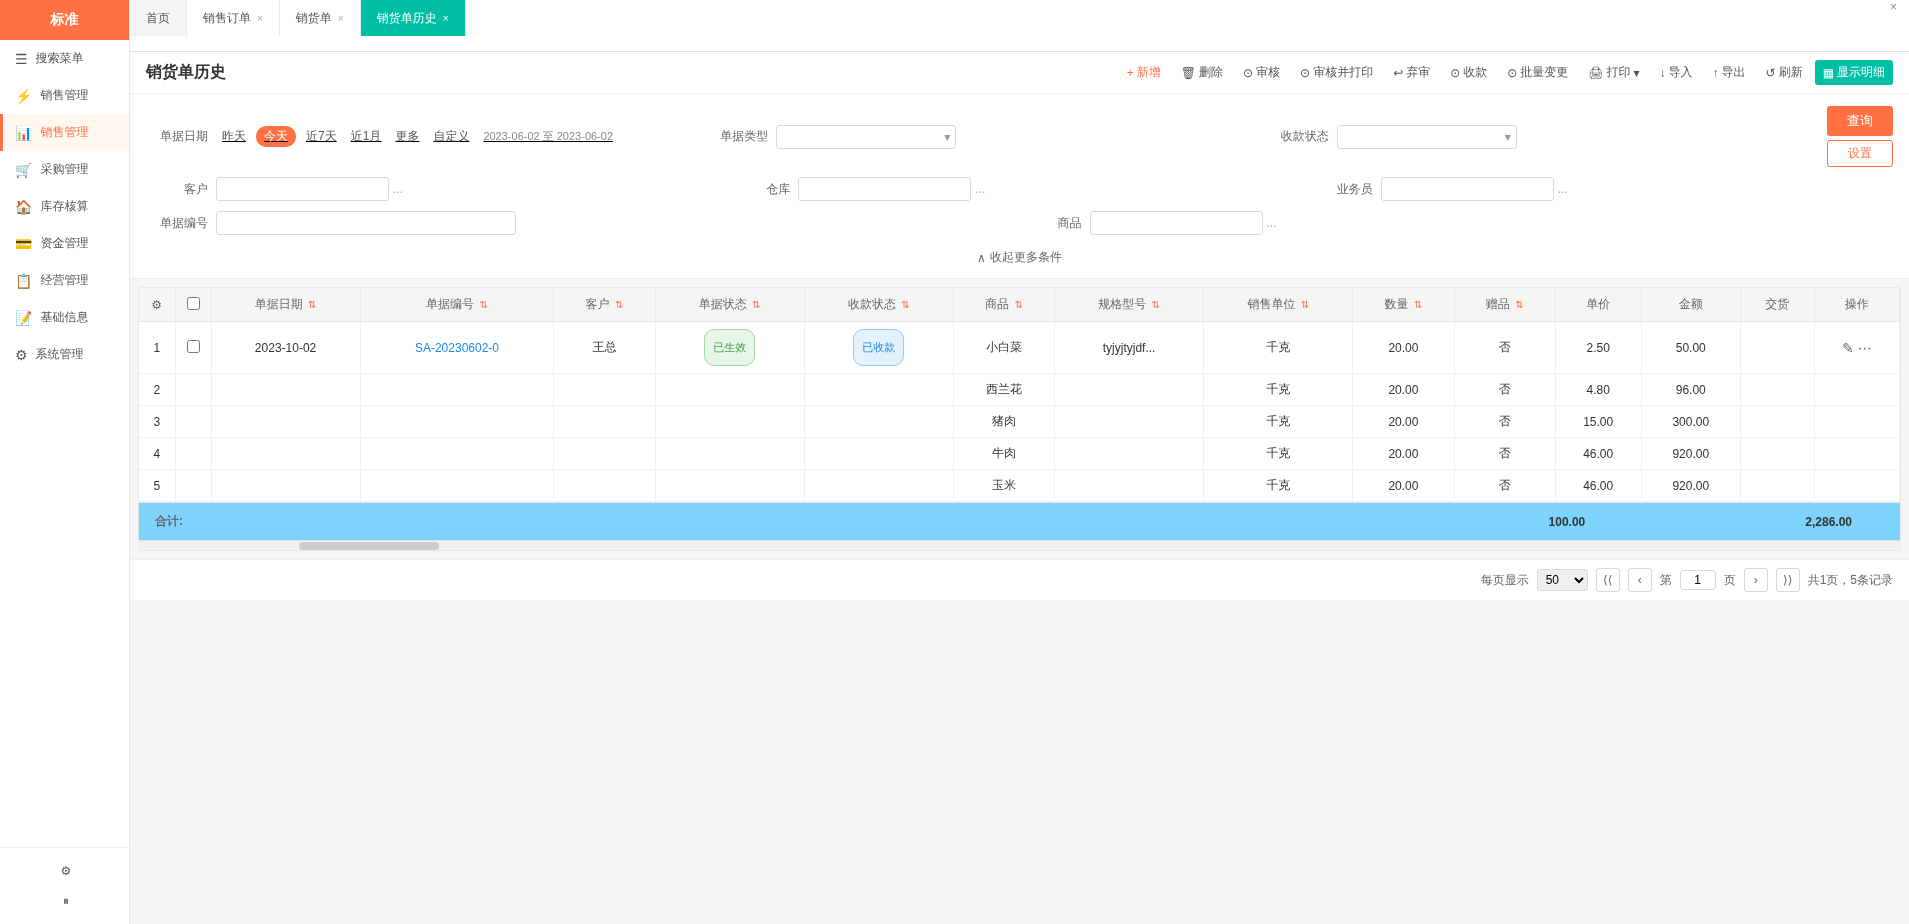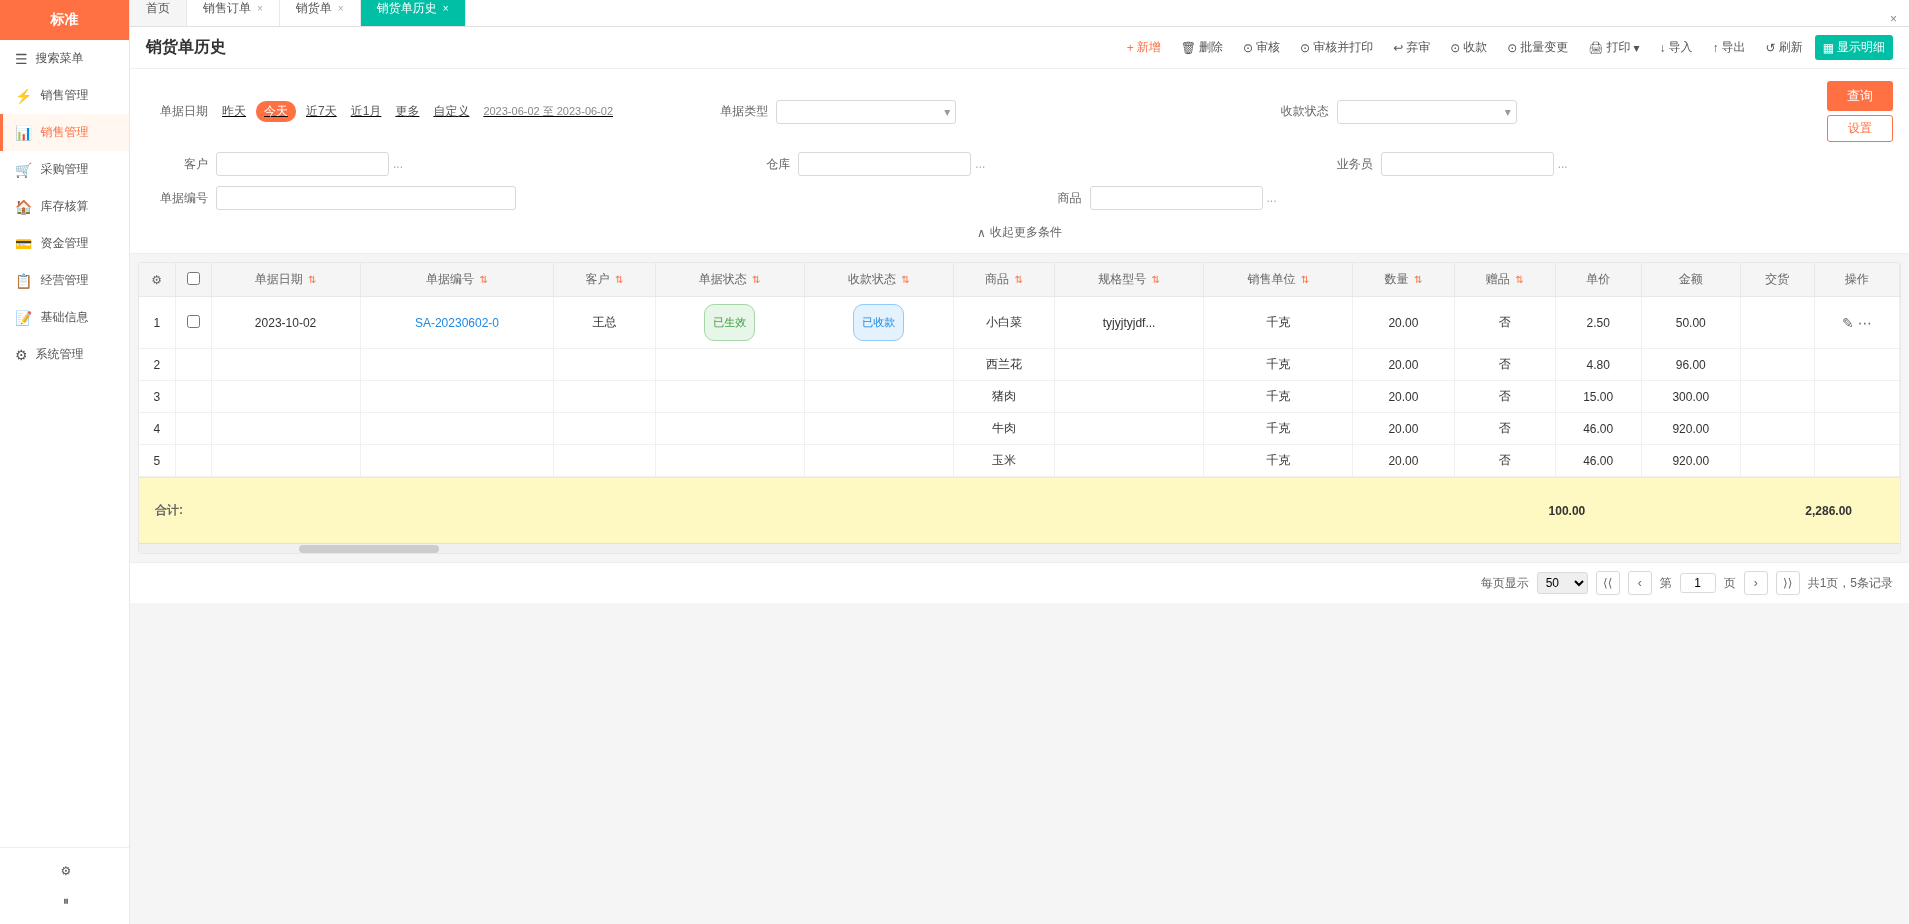--- a/index.html
+++ b/index.html
@@ -42,22 +42,22 @@
     .sidebar-bottom .sidebar-item { padding: 8px 12px; }
 
     
     .main { flex: 1; display: flex; flex-direction: column; overflow: hidden; }
 
     
     .tabs-bar {
       background: #fff;
       border-bottom: 1px solid #e0e0e0;
       display: flex;
-      align-items: flex-end;
-      height: 27px;
+      align-items: flex-start;
+      height: 52px;
       flex-shrink: 0;
     }
     .tab {
       padding: 0 16px;
       height: 36px;
       display: flex;
       align-items: center;
       cursor: pointer;
       border-right: 1px solid #e8e8e8;
       color: #555;
@@ -274,22 +274,22 @@
     .status-active { background: #e8f5e9; color: #43a047; border: 1px solid #a5d6a7; }
     .status-paid { background: #e3f2fd; color: #1e88e5; border: 1px solid #90caf9; }
     .link-text { color: #1e88e5; cursor: pointer; }
     .action-icons { display: flex; gap: 4px; justify-content: center; }
     .action-icon { cursor: pointer; color: #666; font-size: 14px; }
     .th-settings { width: 36px; }
     .th-check { width: 36px; }
 
     
     .table-footer {
-      background: #fef9c3;
-      padding: 24px 16px;
+      background: #7dd3fc;
+      padding: 10px 16px;
       display: flex;
       align-items: center;
       border-top: 1px solid #e8e8e8;
       font-weight: bold;
       color: #333;
     }
     .footer-label { margin-right: 16px; color: #666; }
     .footer-val { margin-right: 32px; }
 
     

